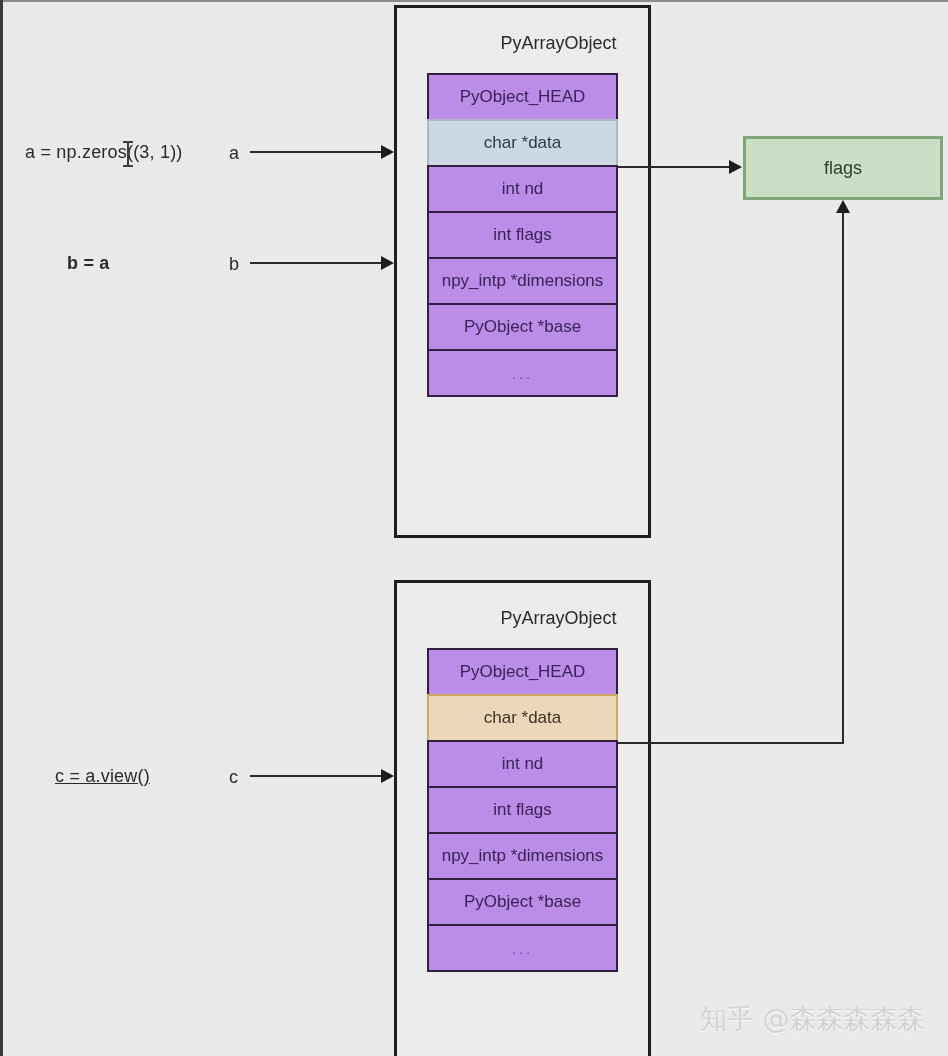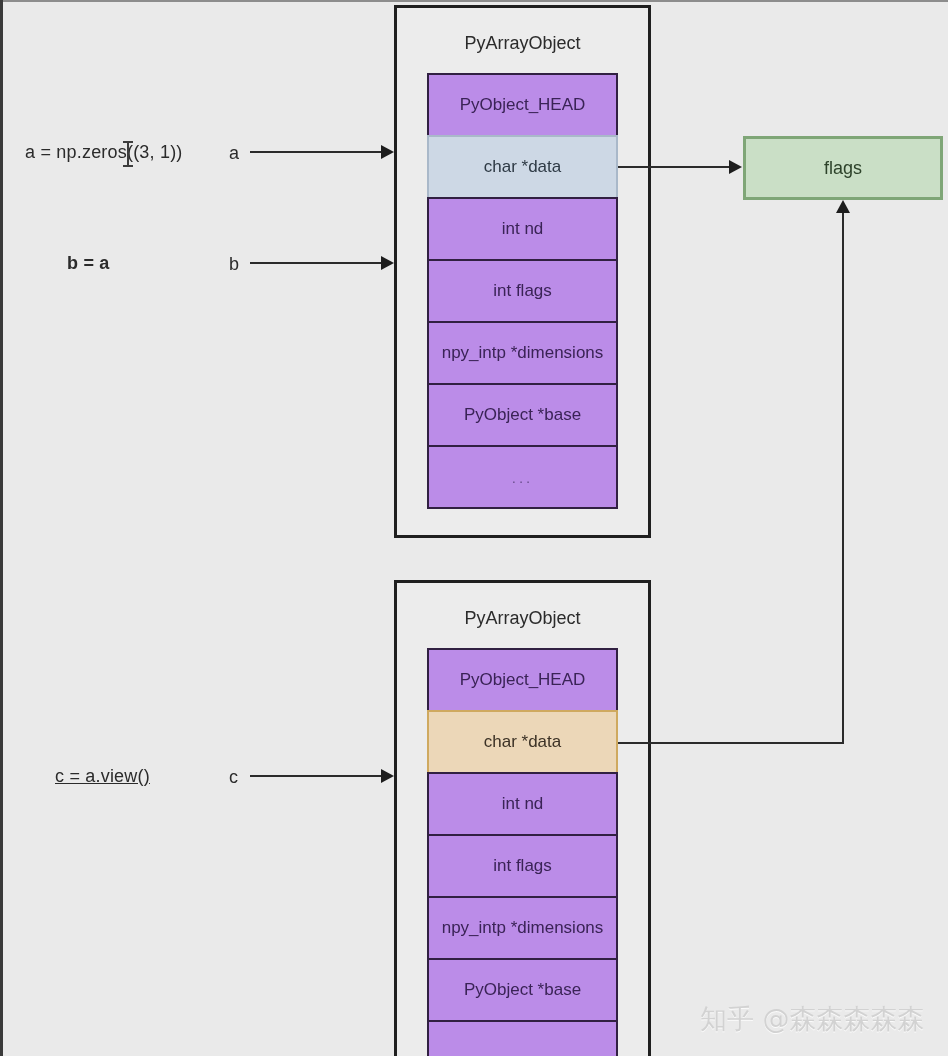--- a/index.html
+++ b/index.html
@@ -90,28 +90,29 @@
     background: #ececec;
     border: 3px solid #1f1f1f;
   }
   .struct-title {
     position: absolute;
     left: 0;
     width: 100%;
     text-align: center;
     font-size: 18px;
     color: #2b2b2b;
+    padding-left: 36px;
   }
   .field-stack {
     position: absolute;
     box-sizing: border-box;
   }
   .field {
     box-sizing: border-box;
-    height: 64px;
+    height: 48px;
     border: 2px solid #312042;
     margin-bottom: -2px;
     background: #bb8ce8;
     display: flex;
     align-items: center;
     justify-content: center;
     font-size: 17px;
     color: #3a2356;
     white-space: nowrap;
   }

